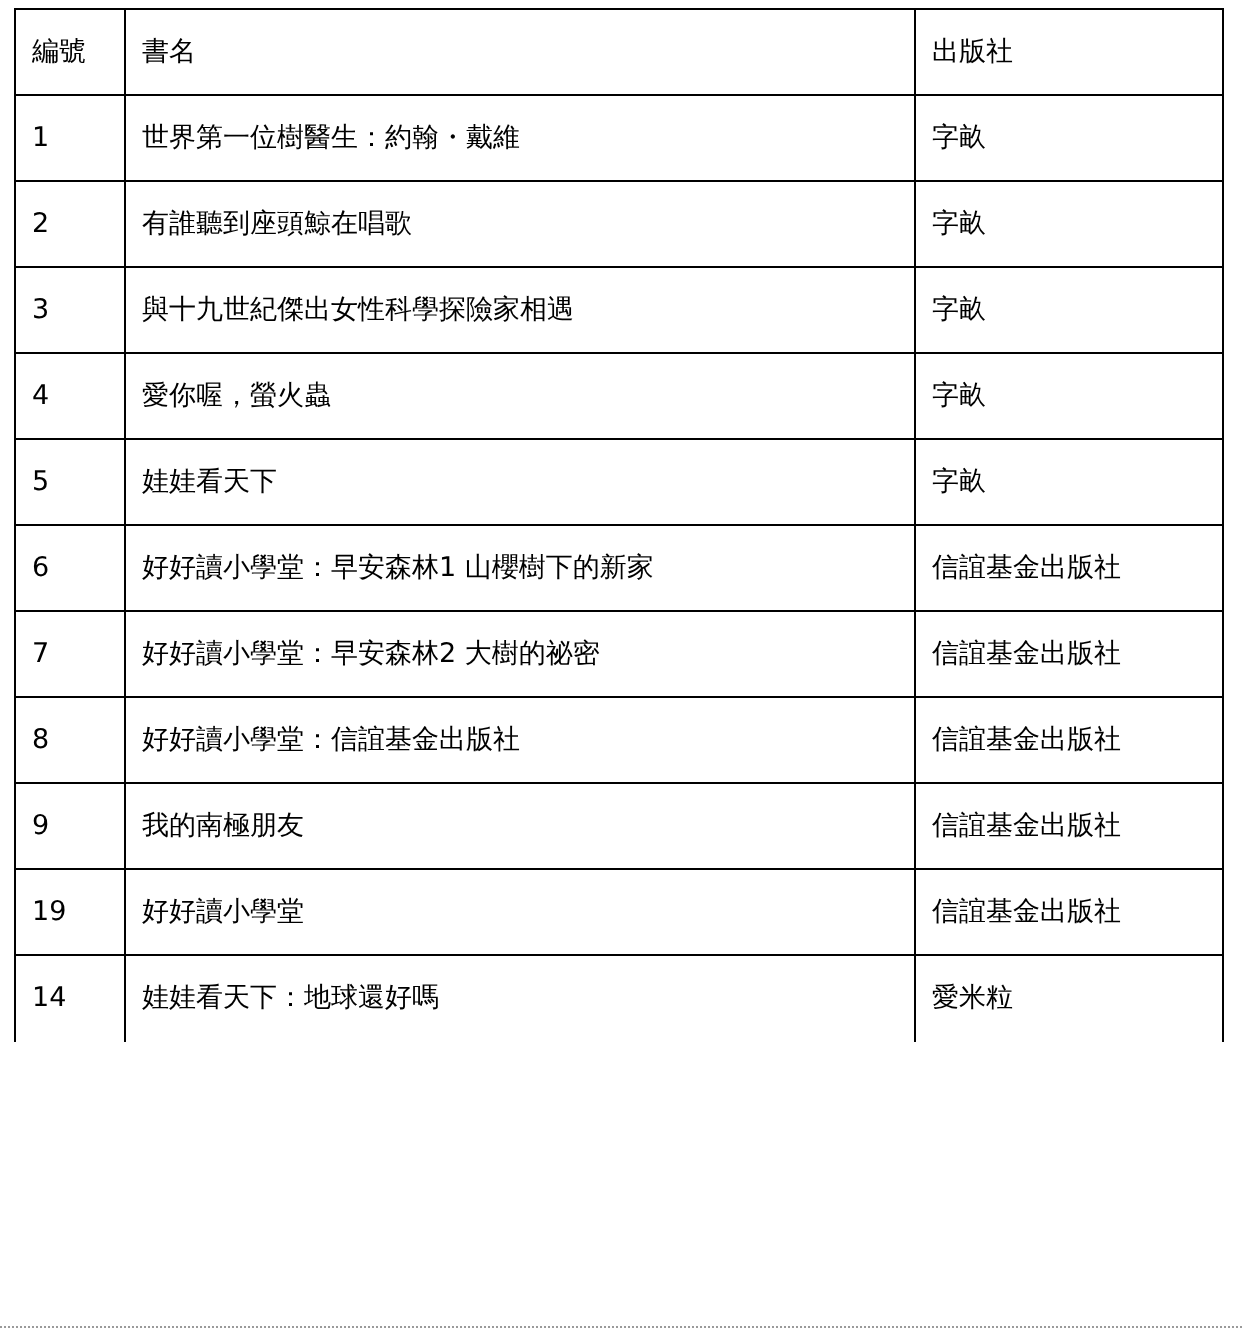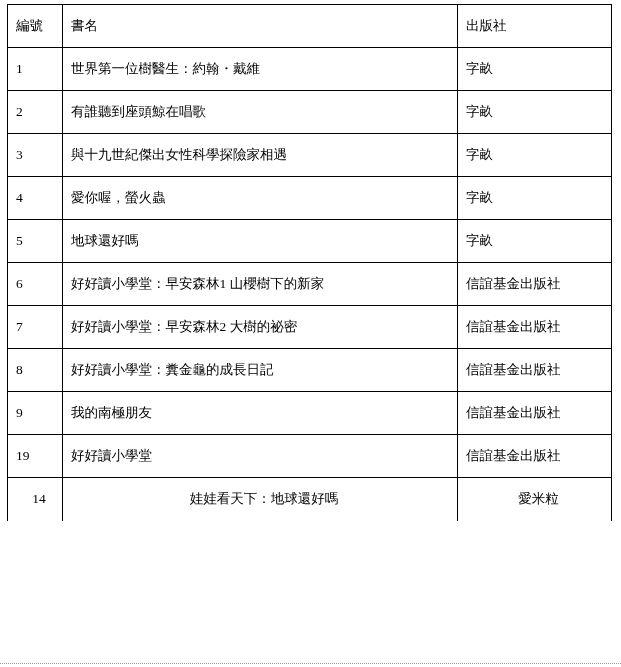--- a/index.html
+++ b/index.html
@@ -18,37 +18,35 @@
     .table-wrap {
       position: absolute;
       left: 7px;
       top: 4px;
       width: 604px;
     }
     table {
       border-collapse: collapse;
       width: 604px;
       table-layout: fixed;
-      font-family: Liberation Serif, serif;
     }
     td, th {
       border: 1px solid #000000;
       height: 43px;
       padding: 0 0 0 8px;
       font-size: 13.5px;
       font-weight: normal;
       text-align: left;
       vertical-align: middle;
       white-space: nowrap;
       overflow: hidden;
       box-sizing: border-box;
     }
     tbody tr:last-child td {
       border-bottom: none;
-      text-align: center;
     }
     col.c-num { width: 55px; }
     col.c-title { width: 395px; }
     col.c-pub { width: 154px; }
     .dotted-edge {
       position: absolute;
       left: 0;
       top: 663px;
       width: 621px;
       height: 0;
@@ -88,36 +86,36 @@
         <td>與十九世紀傑出女性科學探險家相遇</td>
         <td>字畝</td>
       </tr>
       <tr>
         <td>4</td>
         <td>愛你喔，螢火蟲</td>
         <td>字畝</td>
       </tr>
       <tr>
         <td>5</td>
-        <td>地球還好嗎</td>
+        <td>娃娃看天下</td>
         <td>字畝</td>
       </tr>
       <tr>
         <td>6</td>
         <td>好好讀小學堂：早安森林1 山櫻樹下的新家</td>
         <td>信誼基金出版社</td>
       </tr>
       <tr>
         <td>7</td>
         <td>好好讀小學堂：早安森林2 大樹的祕密</td>
         <td>信誼基金出版社</td>
       </tr>
       <tr>
         <td>8</td>
-        <td>好好讀小學堂：糞金龜的成長日記</td>
+        <td>好好讀小學堂：信誼基金出版社</td>
         <td>信誼基金出版社</td>
       </tr>
       <tr>
         <td>9</td>
         <td>我的南極朋友</td>
         <td>信誼基金出版社</td>
       </tr>
       <tr>
         <td>19</td>
         <td>好好讀小學堂</td>

